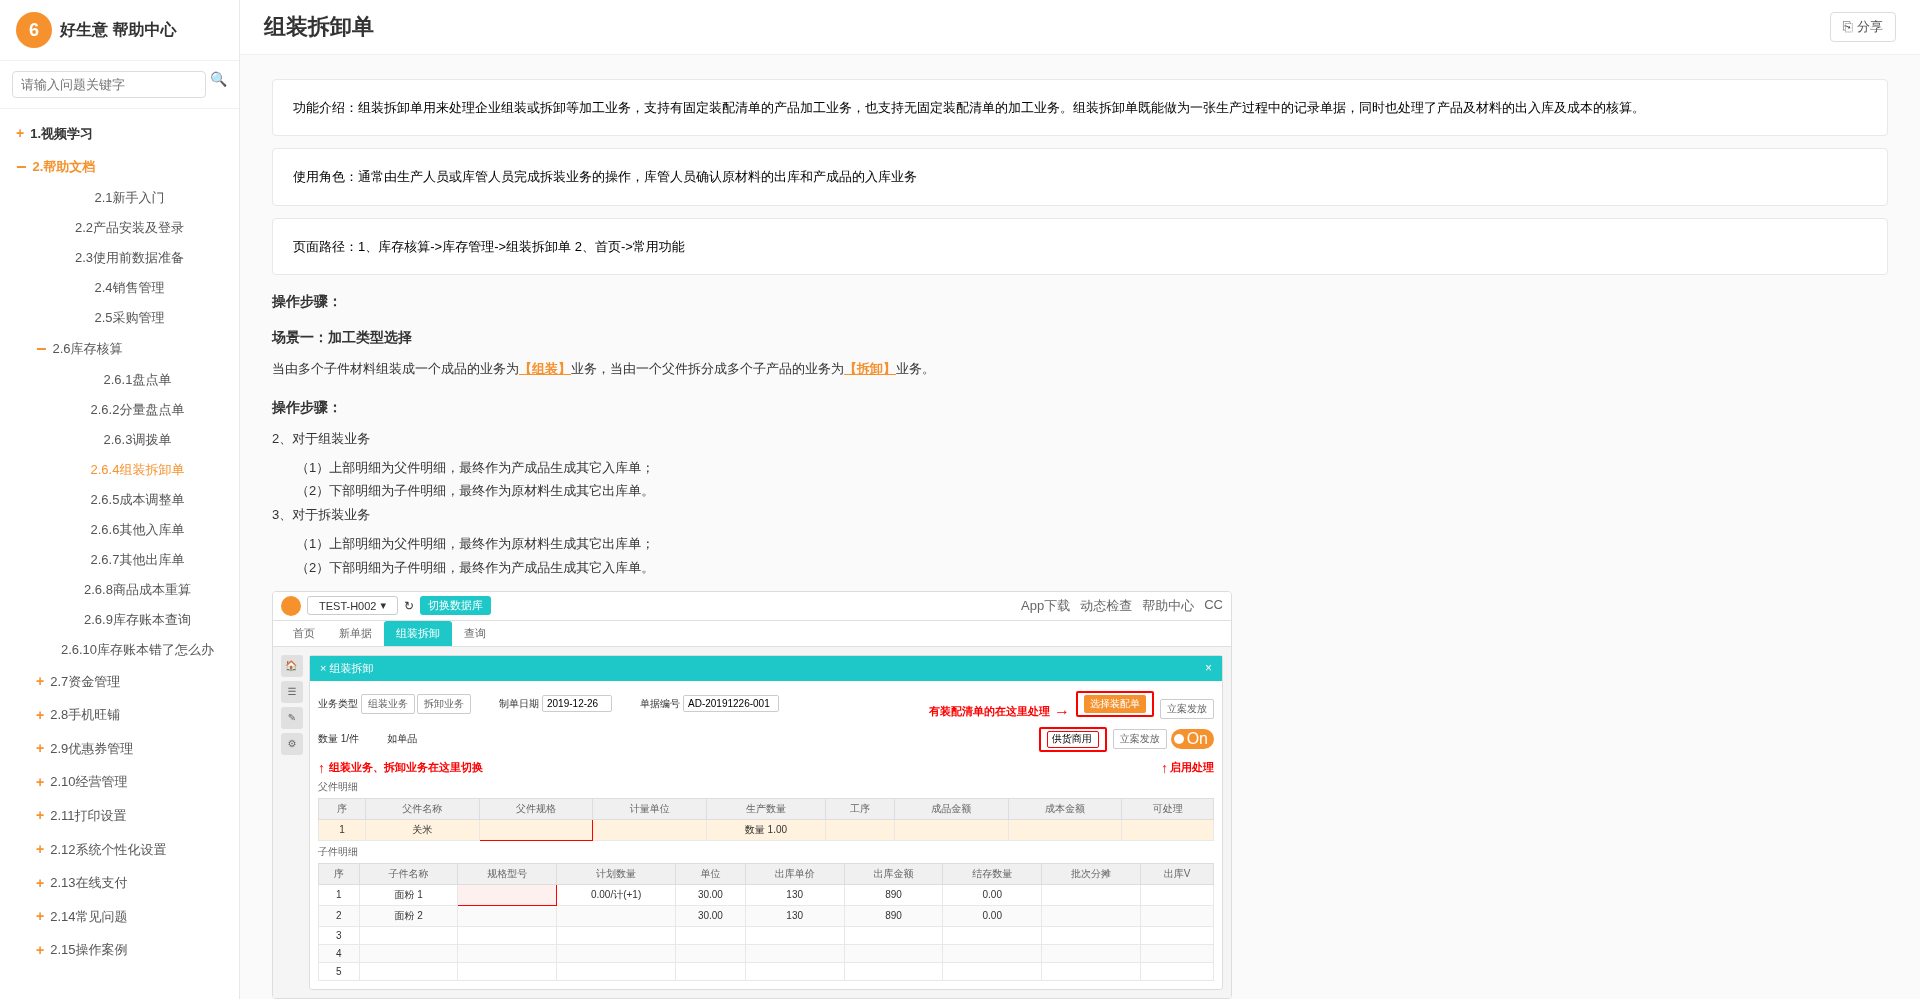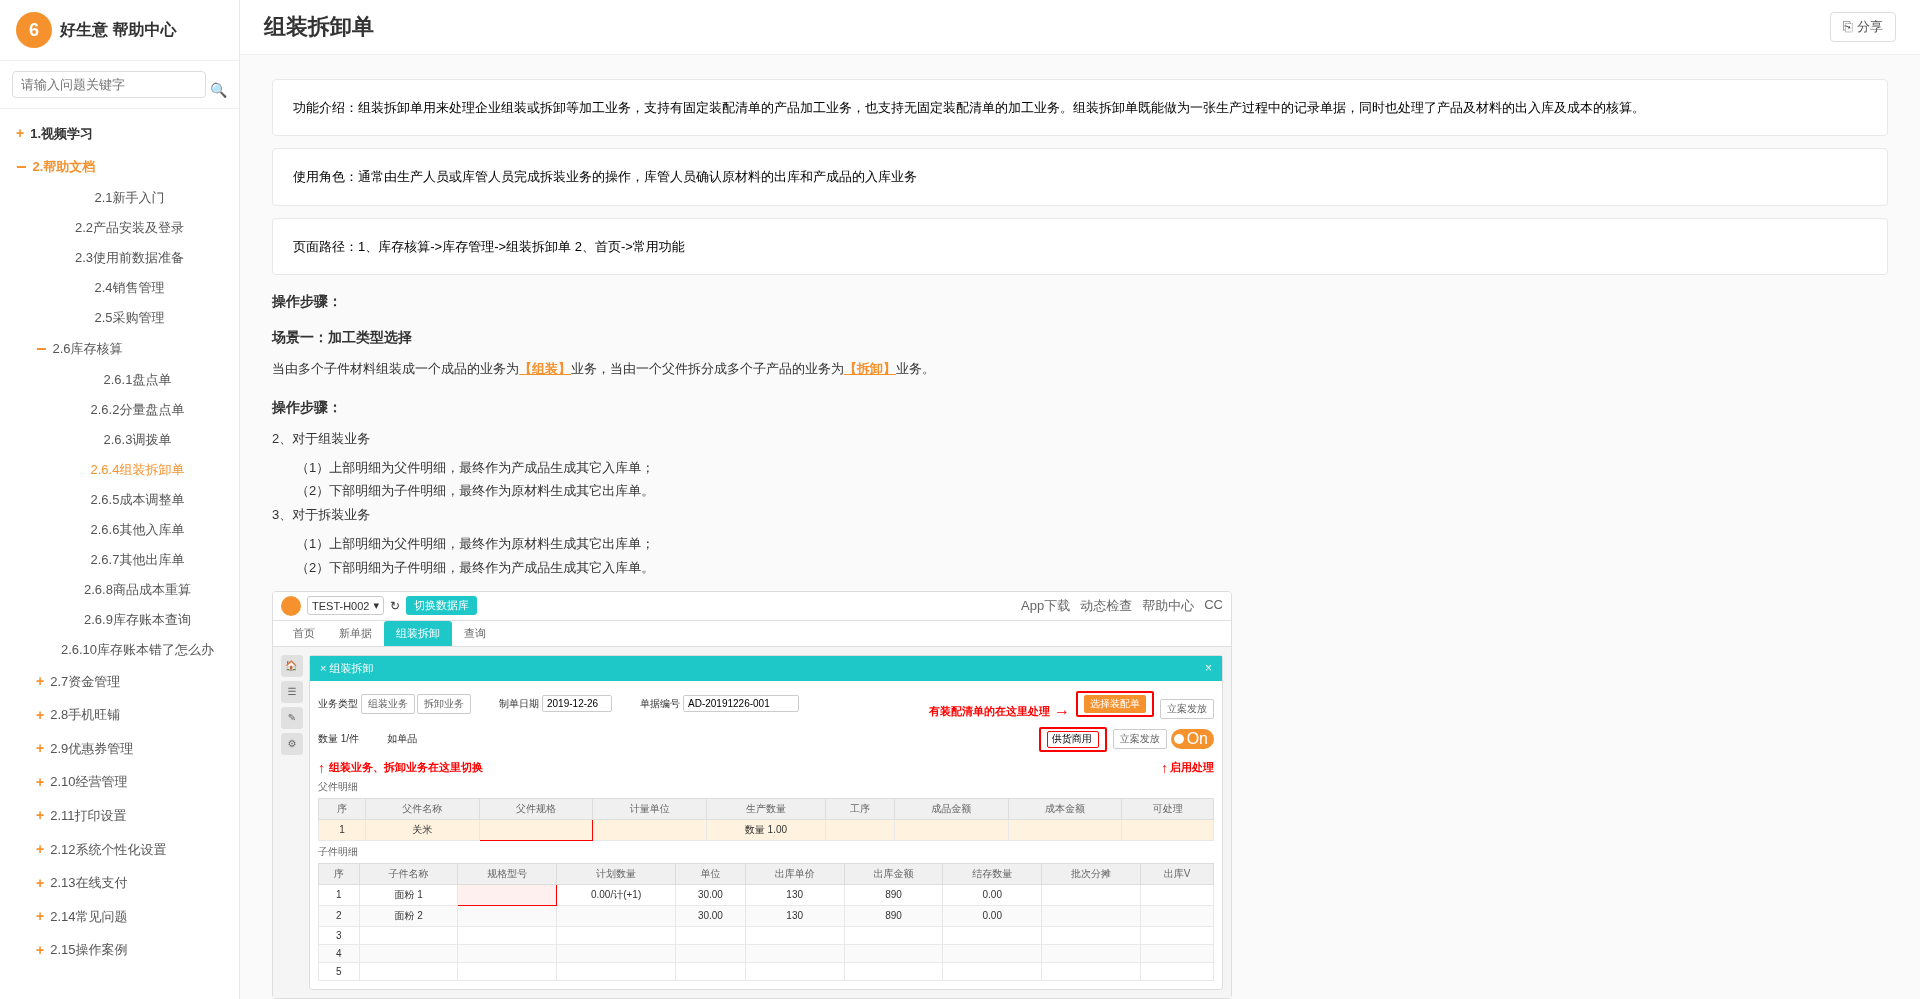--- a/index.html
+++ b/index.html
@@ -41,21 +41,21 @@
     }
 
     .sidebar-title {
       font-size: 16px;
       font-weight: bold;
       color: #333;
     }
 
     .search-box {
       display: flex;
-      align-items: flex-end;
+      align-items: flex-start;
       padding: 10px 12px;
       border-bottom: 1px solid #f0f0f0;
     }
 
     .search-box input {
       flex: 1;
       border: 1px solid #ddd;
       border-radius: 4px;
       padding: 5px 8px;
       font-size: 13px;
@@ -229,21 +229,21 @@
       width: 20px;
       height: 20px;
       background: #f5922e;
       border-radius: 50%;
       display: inline-block;
     }
 
     .mock-dropdown {
       border: 1px solid #ccc;
       border-radius: 3px;
-      padding: 2px 4px;
+      padding: 2px 11px;
       font-size: 11px;
       color: #333;
       display: flex;
       align-items: center;
       gap: 4px;
     }
 
     .mock-btn-teal {
       background: #1ec8c8;
       color: #fff;
@@ -614,21 +614,21 @@
                     <button class="mock-btn-outline">组装业务</button>
                     <button class="mock-btn-outline">拆卸业务</button>
                   </div>
                 </div>
                 <div class="mock-form-field" style="margin-left:20px;">
                   <span>制单日期</span>
                   <input class="mock-input" type="text" value="2019-12-26" style="">
                 </div>
                 <div class="mock-form-field" style="margin-left:20px;">
                   <span>单据编号</span>
-                  <input class="mock-input" type="text" value="AD-20191226-001" style="width: 116px;">
+                  <input class="mock-input" type="text" value="AD-20191226-001" style="width: 96px;">
                 </div>
                 <div style="margin-left:auto;display:flex;align-items:flex-end;gap:4px;position:relative;">
                   <span class="annotation-label">有装配清单的在这里处理</span>
                   <span style="color:red;font-size:16px;">→</span>
                   <div class="annotation-box">
                     <button class="mock-btn-orange">选择装配单</button>
                   </div>
                   <button class="mock-btn-outline" style="font-size:10px;">立案发放</button>
                 </div>
               </div>

